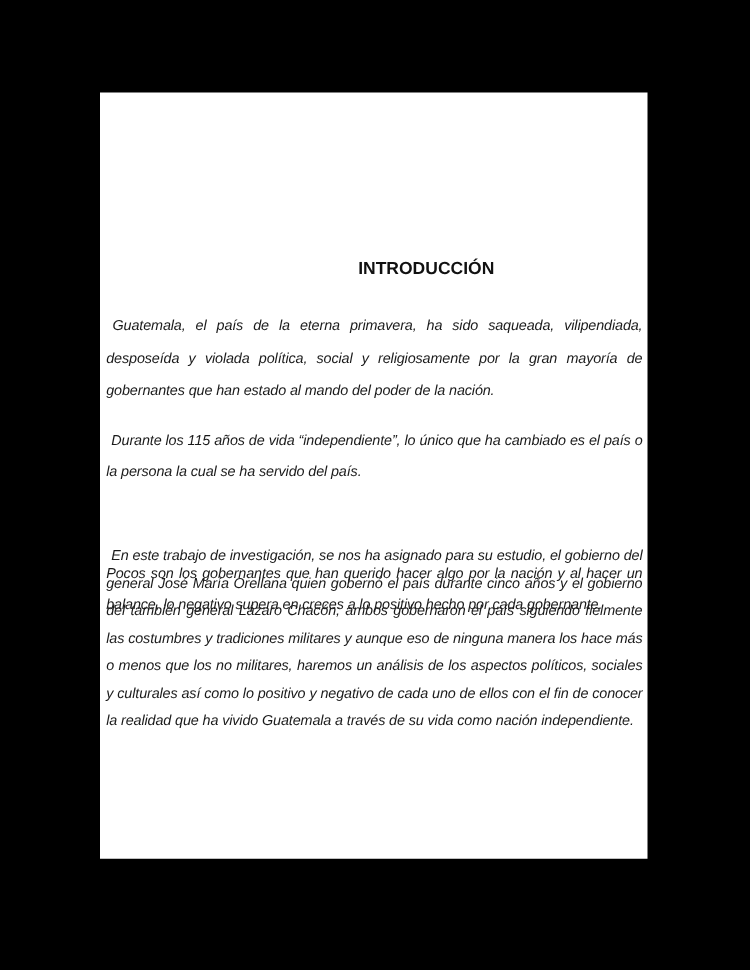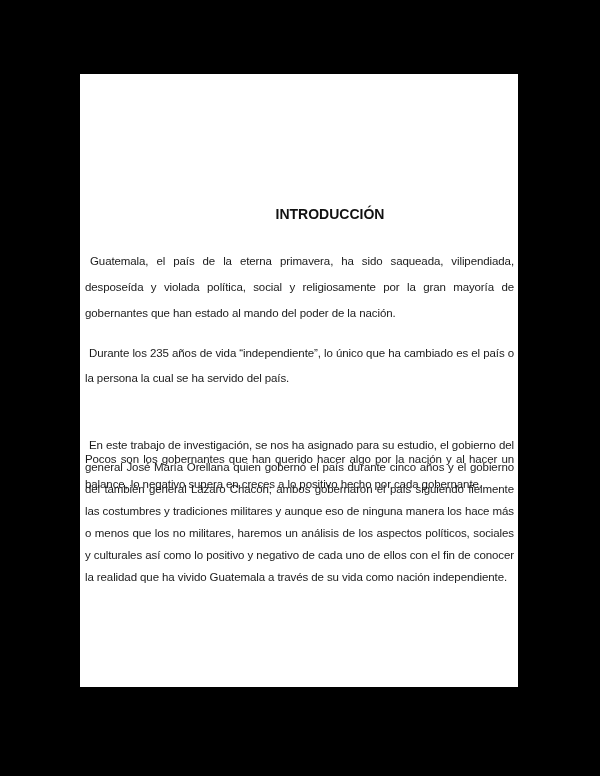--- a/index.html
+++ b/index.html
@@ -19,49 +19,50 @@
     position: absolute;
     left: 80px;
     top: 74px;
     width: 438px;
     height: 613px;
     background: #ffffff;
   }
   .doc-title {
     position: absolute;
     top: 132px;
-    left: 1px;
+    left: 12px;
     width: 498px;
     margin: 0;
     text-align: center;
     font-size: 14px;
     line-height: 16px;
     font-weight: 700;
     color: #111111;
   }
   .para {
     position: absolute;
     left: 5px;
     width: 429px;
     margin: 0;
     text-align: justify;
     color: #1a1a1a;
     font-size: 11.5px;
     letter-spacing: -0.1px;
     font-weight: 400;
+    font-style: italic;
   }
   .p1 { top: 174px; line-height: 26px; text-indent: 5px; }
   .p2 { top: 267px; line-height: 25px; text-indent: 4px; }
   .p3 { top: 327px; line-height: 25px; margin-top: 46px; }
   .p4 { top: 360px; line-height: 22px; text-indent: 4px; }
 </style>
 </head>
 <body>
 
 <div class="canvas">
   <div class="page">
     <h1 class="doc-title">INTRODUCCIÓN</h1>
     <p class="para p1">Guatemala, el país de la eterna primavera, ha sido saqueada, vilipendiada, desposeída y violada política, social y religiosamente por la gran mayoría de gobernantes que han estado al mando del poder de la nación.</p>
-    <p class="para p2">Durante los 235 años de vida “independiente”, lo único que ha cambiado es el país o la persona la cual se ha servido del país.</p>
+    <p class="para p2">Durante los 115 años de vida “independiente”, lo único que ha cambiado es el país o la persona la cual se ha servido del país.</p>
     <p class="para p3">Pocos son los gobernantes que han querido hacer algo por la nación y al hacer un balance, lo negativo supera en creces a lo positivo hecho por cada gobernante.</p>
     <p class="para p4">En este trabajo de investigación, se nos ha asignado para su estudio, el gobierno del general José María Orellana quien gobernó el país durante cinco años y el gobierno del también general Lázaro Chacón; ambos gobernaron el país siguiendo fielmente las costumbres y tradiciones militares y aunque eso de ninguna manera los hace más o menos que los no militares, haremos un análisis de los aspectos políticos, sociales y culturales así como lo positivo y negativo de cada uno de ellos con el fin de conocer la realidad que ha vivido Guatemala a través de su vida como nación independiente.</p>
   </div>
 </div>
 
 </body></html>

